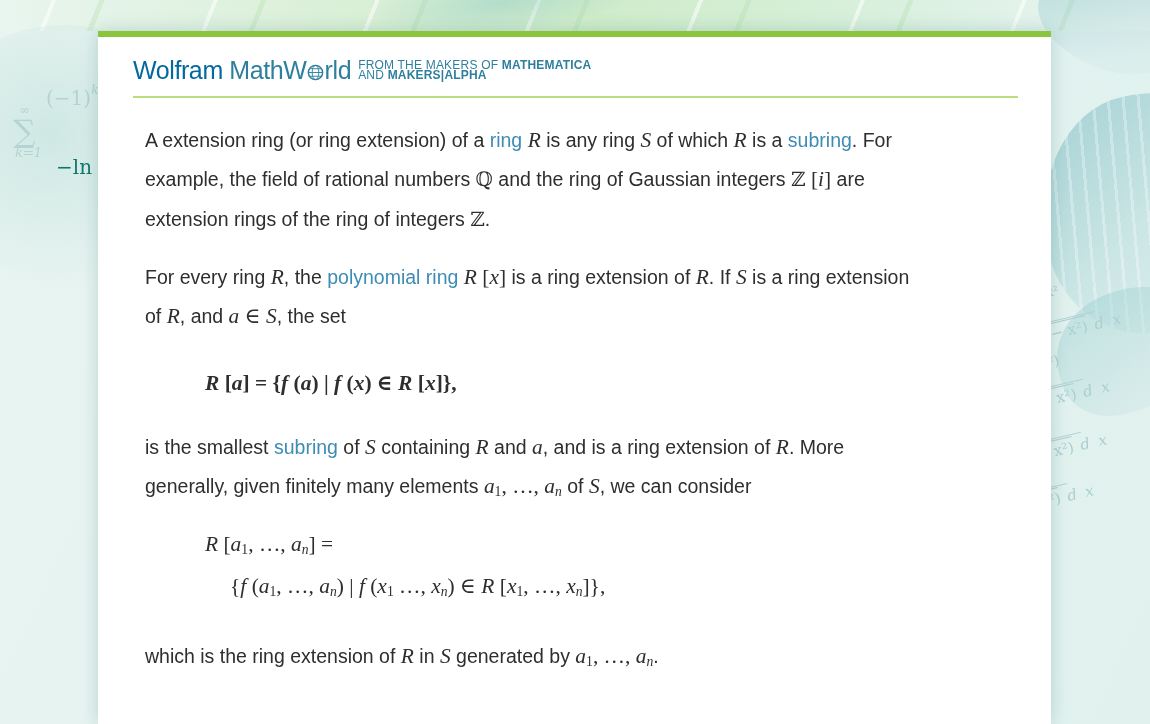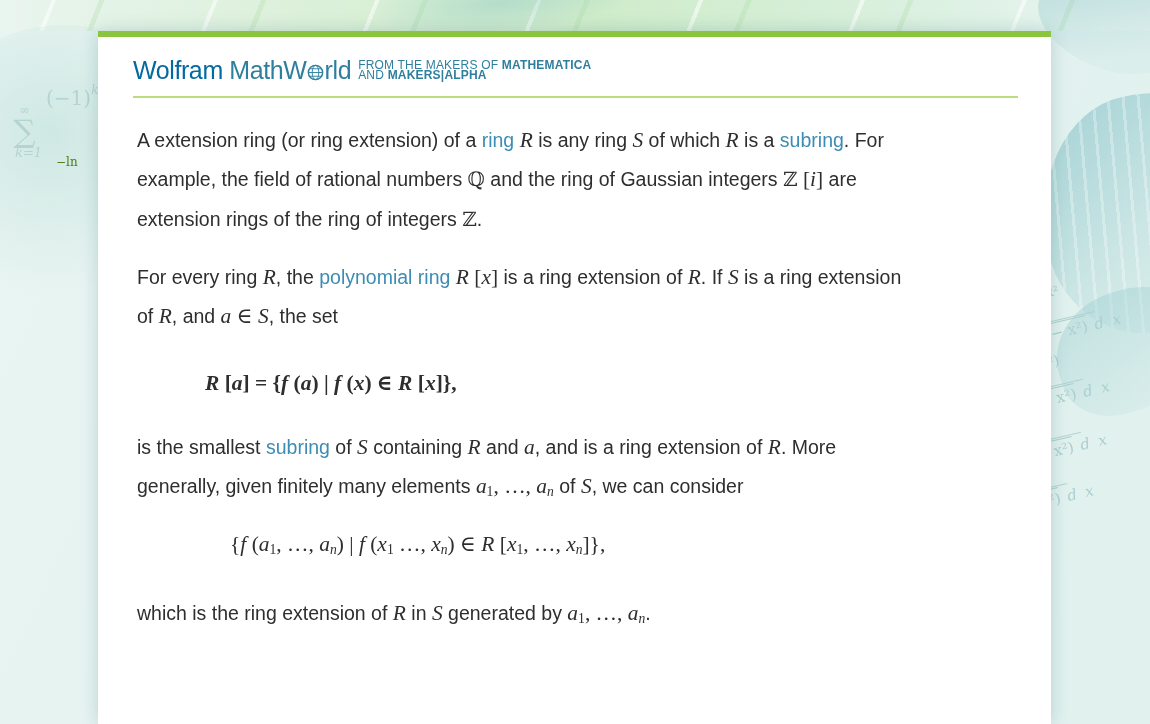--- a/index.html
+++ b/index.html
@@ -48,21 +48,21 @@
     position:absolute;left:7px;top:83px;z-index:3;color:#b4d3d3;
     font-family:"DejaVu Serif","Liberation Serif",serif;white-space:nowrap;
   }
   .sum-stack{display:inline-flex;flex-direction:column;align-items:center;line-height:1;}
   .sum-inf{font-size:12px;}
   .sum-sigma{font-size:31px;line-height:30px;}
   .sum-lower{font-size:13px;font-style:italic;margin-left:8px;}
   .sum-body{font-size:20px;margin-left:4px;vertical-align:9px;}
   .sum-exp{font-size:12px;font-style:italic;vertical-align:20px;}
   .bg-ln{
-    position:absolute;left:56px;top:155px;z-index:3;color:#4d7c0f;font-size:12px;
+    position:absolute;left:56px;top:155px;z-index:3;color:#0f766e;font-size:20px;
     font-family:"DejaVu Serif","Liberation Serif",serif;
     text-align:right;
   }
   .bg-frag{
     position:absolute;z-index:3;color:#abcfd0;
     font-family:"DejaVu Serif","Liberation Serif",serif;transform:rotate(-13deg);
   }
   .bg-int{
     position:absolute;z-index:3;color:#abcfd0;font-size:15px;white-space:nowrap;
     font-family:"DejaVu Serif","Liberation Serif",serif;transform:rotate(-13deg);
@@ -82,21 +82,21 @@
   .logo-mw{color:#2e7f9e;}
   .globe-icon{display:inline-block;vertical-align:-2px;margin:0 0.5px;}
   .tagline{margin-left:7px;margin-top:4px;font-size:12px;line-height:9.5px;color:#2e7f9e;letter-spacing:.2px;white-space:nowrap;}
   .tagline b{font-weight:bold;}
   .page-title{
     margin-top:8px;font-size:46px;line-height:50px;color:#35819f;
     letter-spacing:-0.5px;font-weight:normal;
   }
   .title-rule{border:none;border-top:2px solid #bbdc7f;margin:11px 0 0 0;width:885px;}
   .article{color:#2e2e2e;font-size:19.5px;line-height:38.8px;}
-  .para{margin:4px;white-space:nowrap;}
+  .para{margin:12px;white-space:nowrap;}
   .p1{margin-top:23px;}
   .p2{margin-top:19px;}
   .p3{margin-top:28px;}
   .p4{margin-top:27px;}
   .eq{white-space:nowrap;line-height:34px;}
   .eq1{margin-top:30px;padding-left:72px;font-weight:bold;}
   .eq2{margin-top:15px;}
   .eq-l1{padding-left:72px;}
   .eq-l2{padding-left:97px;margin-top:2px;}
   
@@ -153,18 +153,19 @@
   </div>
 
   <hr class="title-rule">
 
   <div class="article">
     <p class="para p1"><span class="run-p">A extension ring (or ring extension) of a </span><a class="run-a">ring</a><span class="run-p"> </span><span class="run-m">R</span><span class="run-p"> is any ring </span><span class="run-m">S</span><span class="run-p"> of which </span><span class="run-m">R</span><span class="run-p"> is a </span><a class="run-a">subring</a><span class="run-p">. For</span><br><span class="run-p">example, the field of rational numbers </span><span class="run-bb">ℚ</span><span class="run-p"> and the ring of Gaussian integers </span><span class="run-bb">ℤ</span><span class="run-mu"> [</span><span class="run-m">i</span><span class="run-mu">]</span><span class="run-p"> are</span><br><span class="run-p">extension rings of the ring of integers </span><span class="run-bb">ℤ</span><span class="run-p">.</span></p>
     <p class="para p2"><span class="run-p">For every ring </span><span class="run-m">R</span><span class="run-p">, the </span><a class="run-a">polynomial ring</a><span class="run-p"> </span><span class="run-m">R</span><span class="run-mu"> [</span><span class="run-m">x</span><span class="run-mu">]</span><span class="run-p"> is a ring extension of </span><span class="run-m">R</span><span class="run-p">. If </span><span class="run-m">S</span><span class="run-p"> is a ring extension</span><br><span class="run-p">of </span><span class="run-m">R</span><span class="run-p">, and </span><span class="run-m">a</span><span class="run-mu"> ∈ </span><span class="run-m">S</span><span class="run-p">, the set</span></p>
     <div class="eq eq1"><span class="run-m">R</span><span class="run-mu"> [</span><span class="run-m">a</span><span class="run-mu">] = {</span><span class="run-m">f</span><span class="run-mu"> (</span><span class="run-m">a</span><span class="run-mu">) | </span><span class="run-m">f</span><span class="run-mu"> (</span><span class="run-m">x</span><span class="run-mu">) ∈ </span><span class="run-m">R</span><span class="run-mu"> [</span><span class="run-m">x</span><span class="run-mu">]},</span></div>
     <p class="para p3"><span class="run-p">is the smallest </span><a class="run-a">subring</a><span class="run-p"> of </span><span class="run-m">S</span><span class="run-p"> containing </span><span class="run-m">R</span><span class="run-p"> and </span><span class="run-m">a</span><span class="run-p">, and is a ring extension of </span><span class="run-m">R</span><span class="run-p">. More</span><br><span class="run-p">generally, given finitely many elements </span><span class="run-m">a</span><span class="run-sub">1</span><span class="run-mu">, …, </span><span class="run-m">a</span><span class="run-subi">n</span><span class="run-p"> of </span><span class="run-m">S</span><span class="run-p">, we can consider</span></p>
     <div class="eq eq2">
+      <div class="eq-l1"><span class="run-m">R</span><span class="run-mu"> [</span><span class="run-m">a</span><span class="run-sub">1</span><span class="run-mu">, …, </span><span class="run-m">a</span><span class="run-subi">n</span><span class="run-mu">] =</span></div>
       <div class="eq-l2"><span class="run-mu">{</span><span class="run-m">f</span><span class="run-mu"> (</span><span class="run-m">a</span><span class="run-sub">1</span><span class="run-mu">, …, </span><span class="run-m">a</span><span class="run-subi">n</span><span class="run-mu">) | </span><span class="run-m">f</span><span class="run-mu"> (</span><span class="run-m">x</span><span class="run-sub">1</span><span class="run-mu"> …, </span><span class="run-m">x</span><span class="run-subi">n</span><span class="run-mu">) ∈ </span><span class="run-m">R</span><span class="run-mu"> [</span><span class="run-m">x</span><span class="run-sub">1</span><span class="run-mu">, …, </span><span class="run-m">x</span><span class="run-subi">n</span><span class="run-mu">]},</span></div>
     </div>
     <p class="para p4"><span class="run-p">which is the ring extension of </span><span class="run-m">R</span><span class="run-p"> in </span><span class="run-m">S</span><span class="run-p"> generated by </span><span class="run-m">a</span><span class="run-sub">1</span><span class="run-mu">, …, </span><span class="run-m">a</span><span class="run-subi">n</span><span class="run-p">.</span></p>
   </div>
 
 </div>
 
 </body></html>

